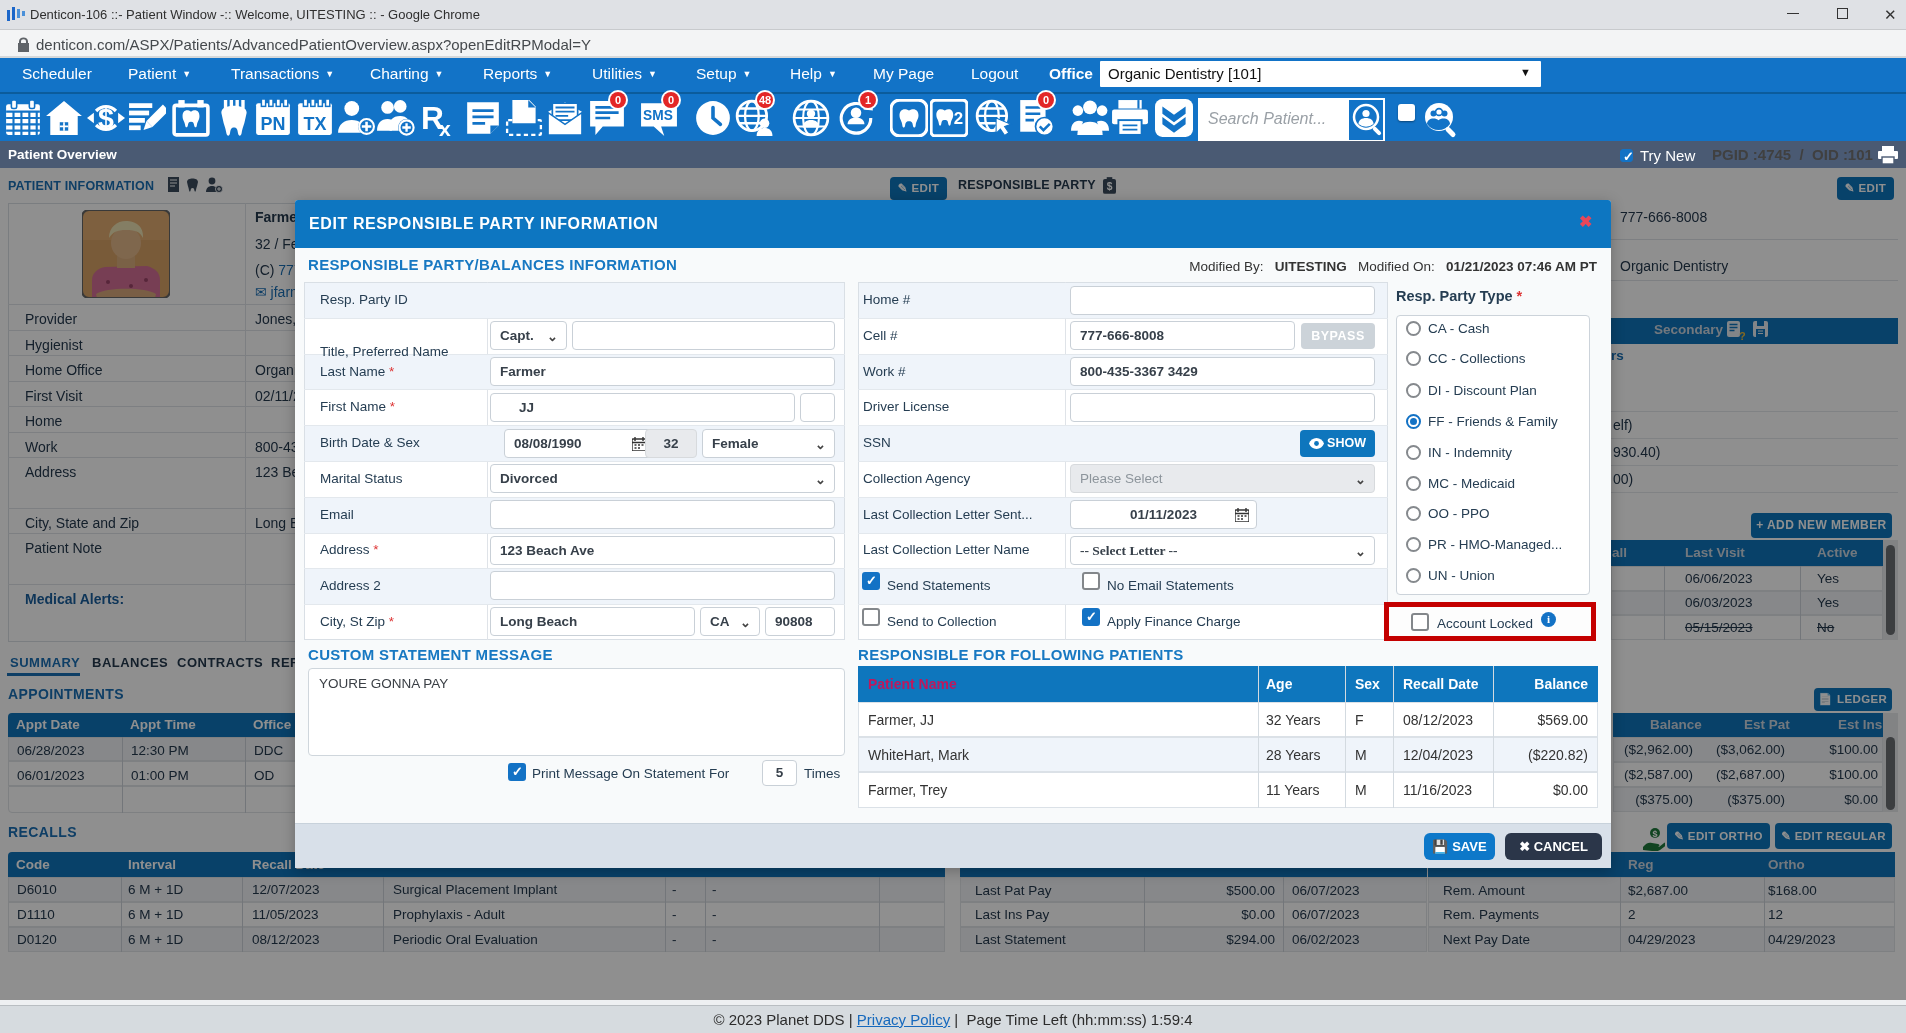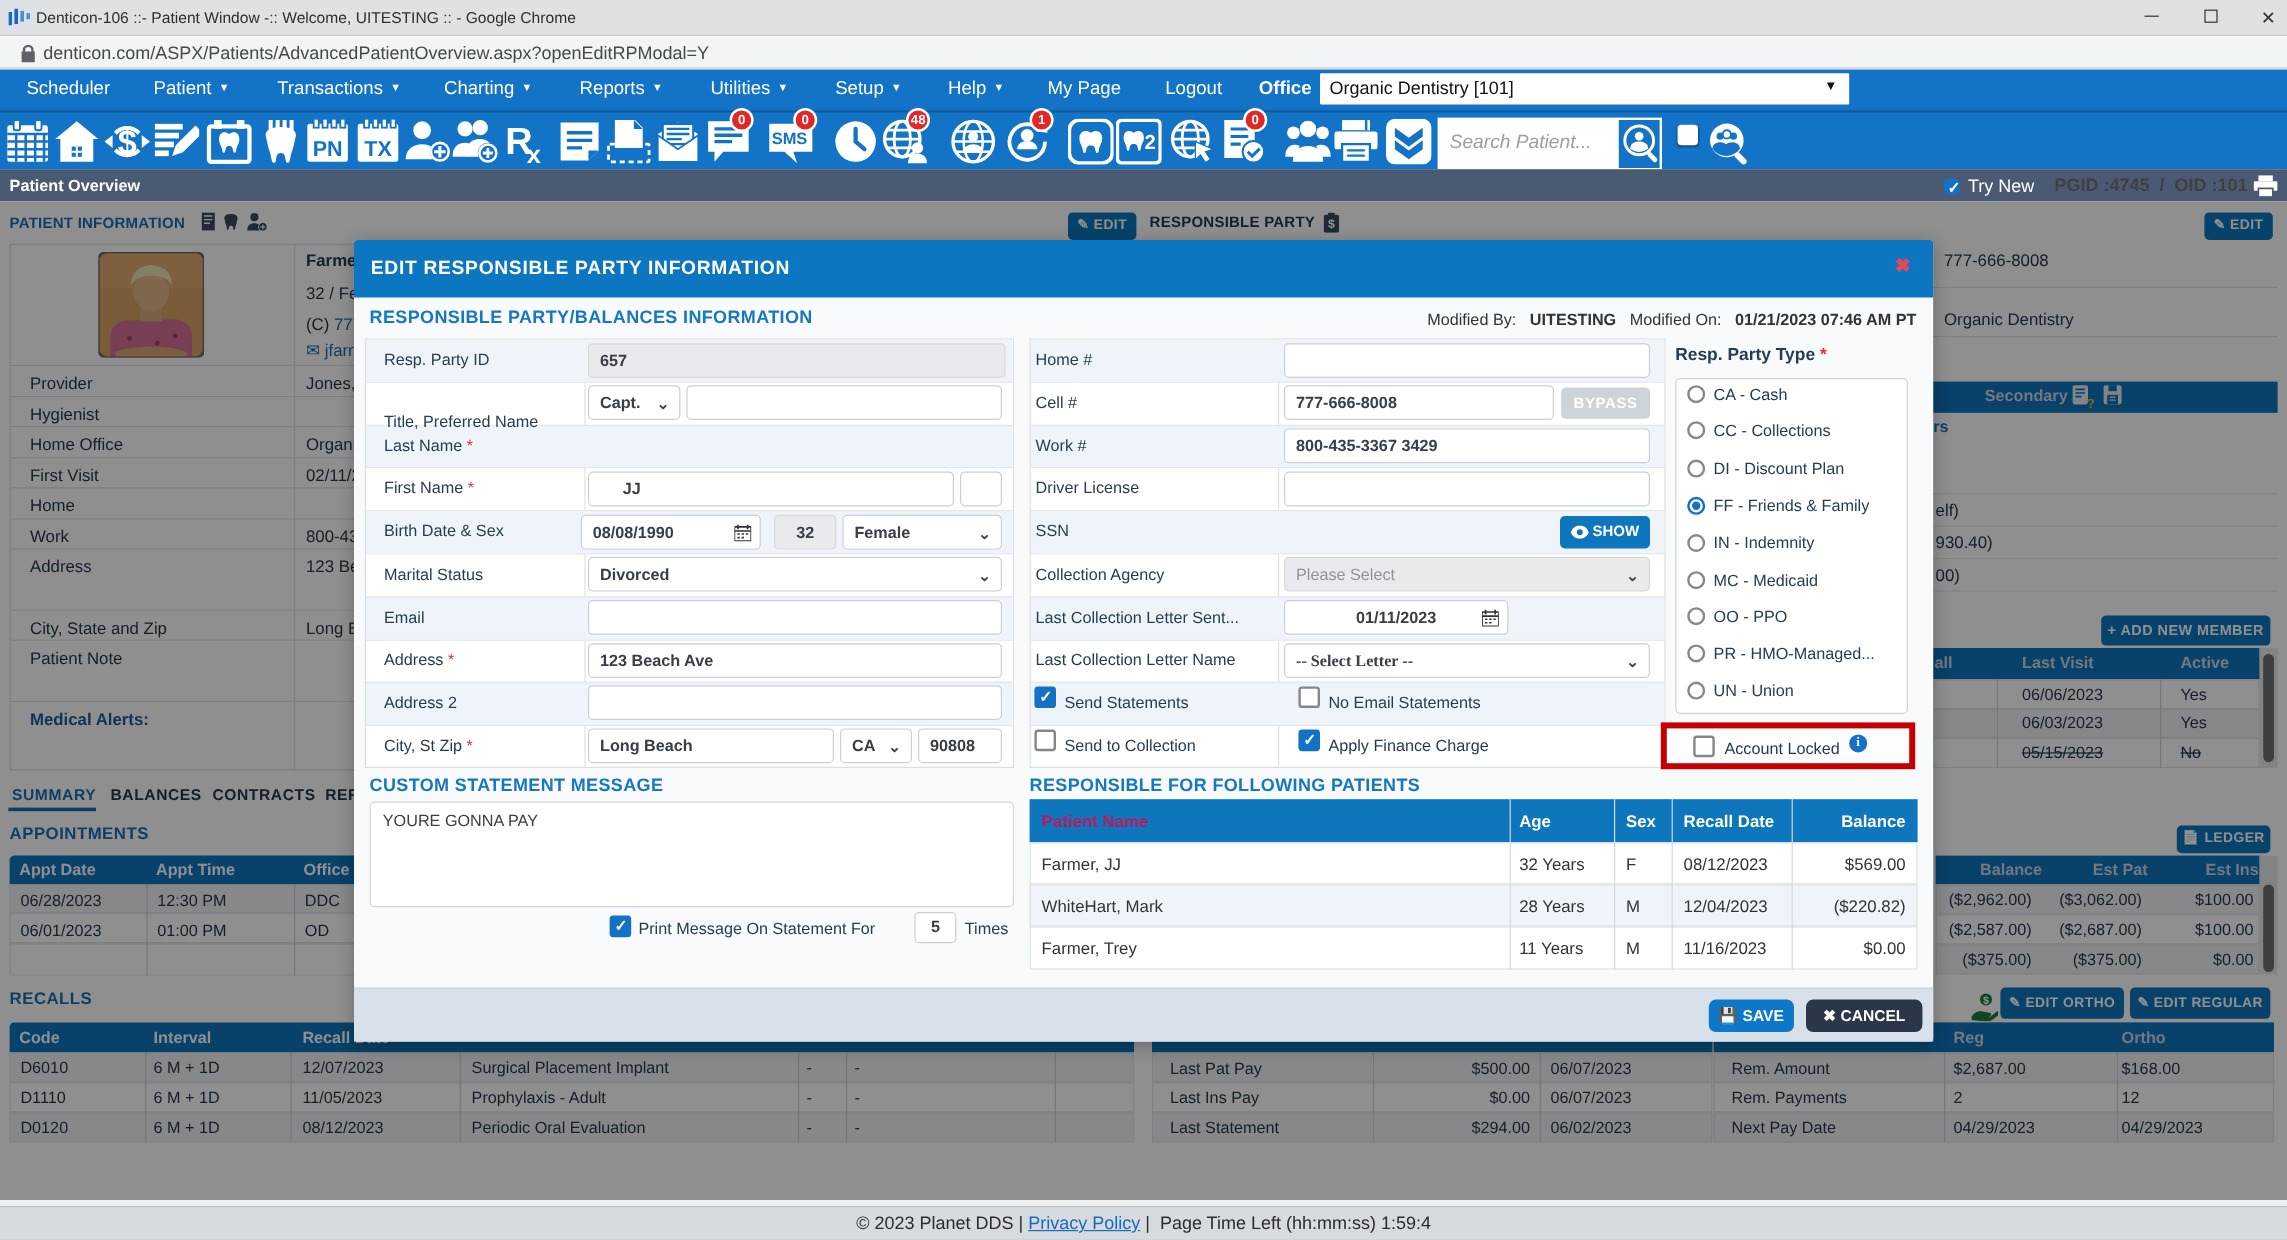--- a/index.html
+++ b/index.html
@@ -545,30 +545,30 @@
 <div class="abs" style="left:9px;top:118px;width:541px;height:1px;background:#e3e8ed;"></div>
 <div class="abs" style="left:9px;top:154px;width:541px;height:1px;background:#e3e8ed;"></div>
 <div class="abs" style="left:9px;top:189px;width:541px;height:1px;background:#e3e8ed;"></div>
 <div class="abs" style="left:9px;top:225px;width:541px;height:1px;background:#e3e8ed;"></div>
 <div class="abs" style="left:9px;top:261px;width:541px;height:1px;background:#e3e8ed;"></div>
 <div class="abs" style="left:9px;top:297px;width:541px;height:1px;background:#e3e8ed;"></div>
 <div class="abs" style="left:9px;top:333px;width:541px;height:1px;background:#e3e8ed;"></div>
 <div class="abs" style="left:9px;top:368px;width:541px;height:1px;background:#e3e8ed;"></div>
 <div class="abs" style="left:9px;top:404px;width:541px;height:1px;background:#e3e8ed;"></div>
 <span class="mlabel" style="left:25px;top:92px;">Resp. Party ID</span>
-<div class="minput mdis" style="left:195px;top:86px;width:348px;">657</div>
 <span class="mlabel" style="left:25px;top:144px;text-align:right;">Title, Preferred Name</span>
 <div class="minput msel" style="left:195px;top:121px;width:77px;">Capt.</div>
 <div class="minput" style="left:277px;top:121px;width:263px;"></div>
 <span class="mlabel" style="left:25px;top:164px;">Last Name <span style="color:#d33">*</span></span>
+<div class="minput" style="left:195px;top:157px;width:345px;">Farmer</div>
 <span class="mlabel" style="left:25px;top:199px;">First Name <span style="color:#d33">*</span></span>
 <div class="minput" style="left:195px;top:193px;width:305px;padding-left:28px;">JJ</div>
 <div class="minput" style="left:505px;top:193px;width:35px;"></div>
 <span class="mlabel" style="left:25px;top:235px;">Birth Date &amp; Sex</span>
-<div class="minput" style="left:189px;top:229px;width:150px;">08/08/1990
+<div class="minput" style="left:209px;top:229px;width:150px;">08/08/1990
   <svg style="position:absolute;right:7px;top:7px" width="14" height="14" viewBox="0 0 14 14">
         <rect x="0" y="2" width="14" height="12" rx="1" fill="none" stroke="#333" stroke-width="1.4"></rect>
         <path d="M3 0v4M11 0v4M0 5.5h14" stroke="#333" stroke-width="1.4"></path>
         <path d="M2.5 8h2M6 8h2M9.5 8h2M2.5 11h2M6 11h2" stroke="#333" stroke-width="1.3"></path>
       </svg>
 </div>
 <div class="minput mdis" style="left:350px;top:229px;width:52px;text-align:center;">32</div>
 <div class="minput msel" style="left:407px;top:229px;width:133px;">Female</div>
 <span class="mlabel" style="left:25px;top:271px;">Marital Status</span>
 <div class="minput msel" style="left:195px;top:264px;width:345px;">Divorced</div>

